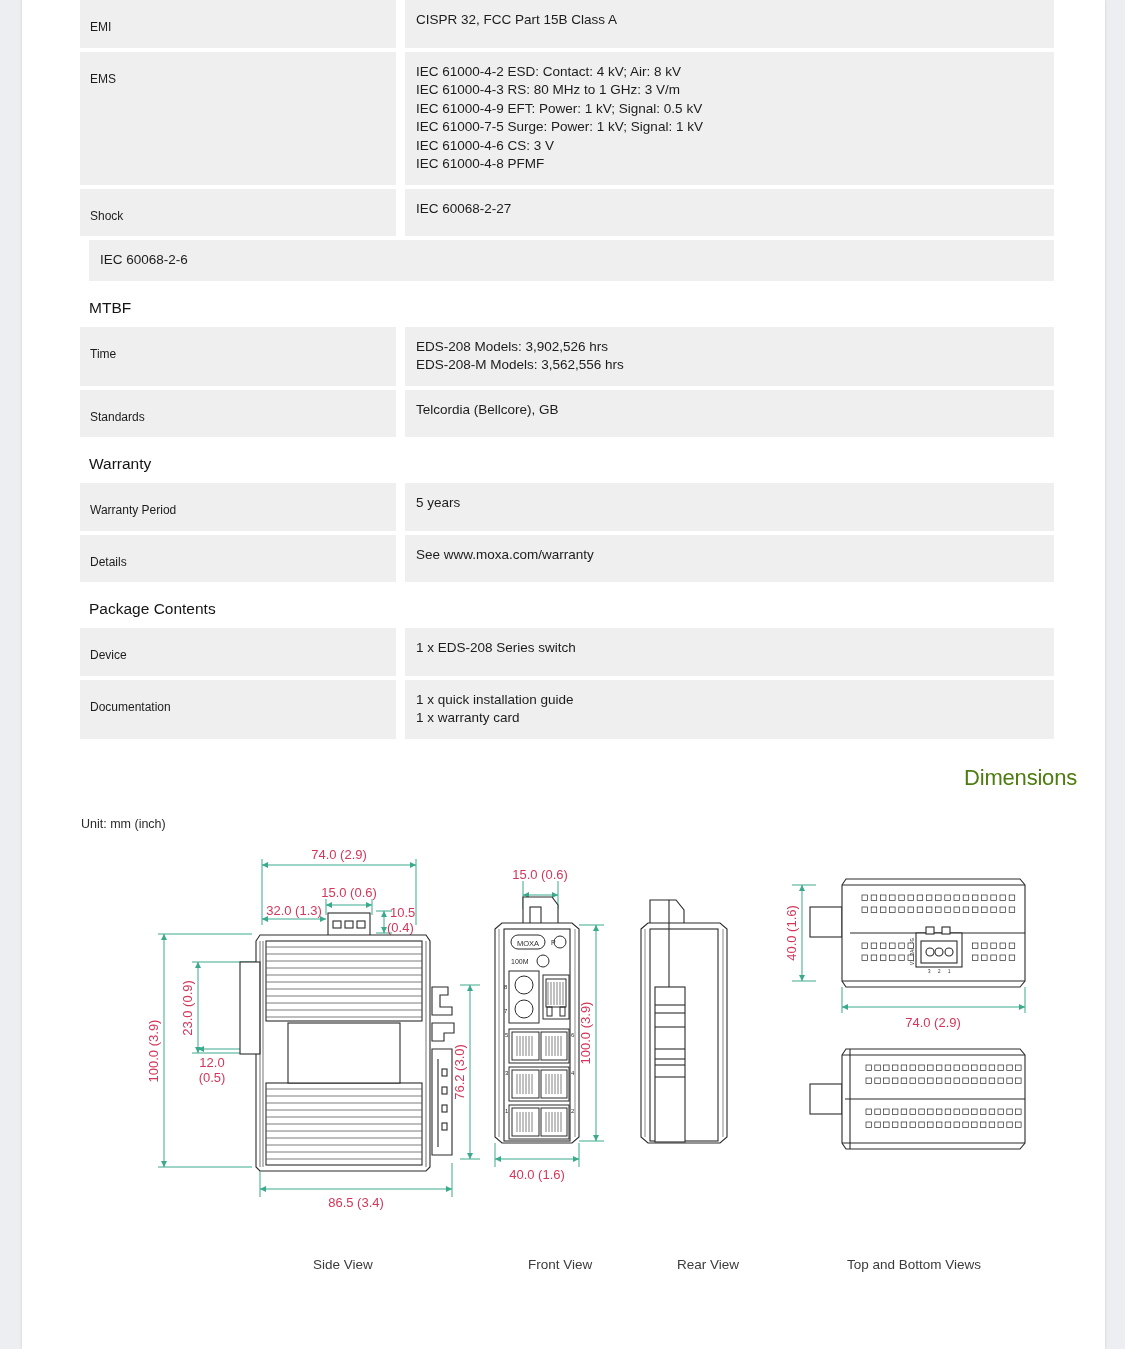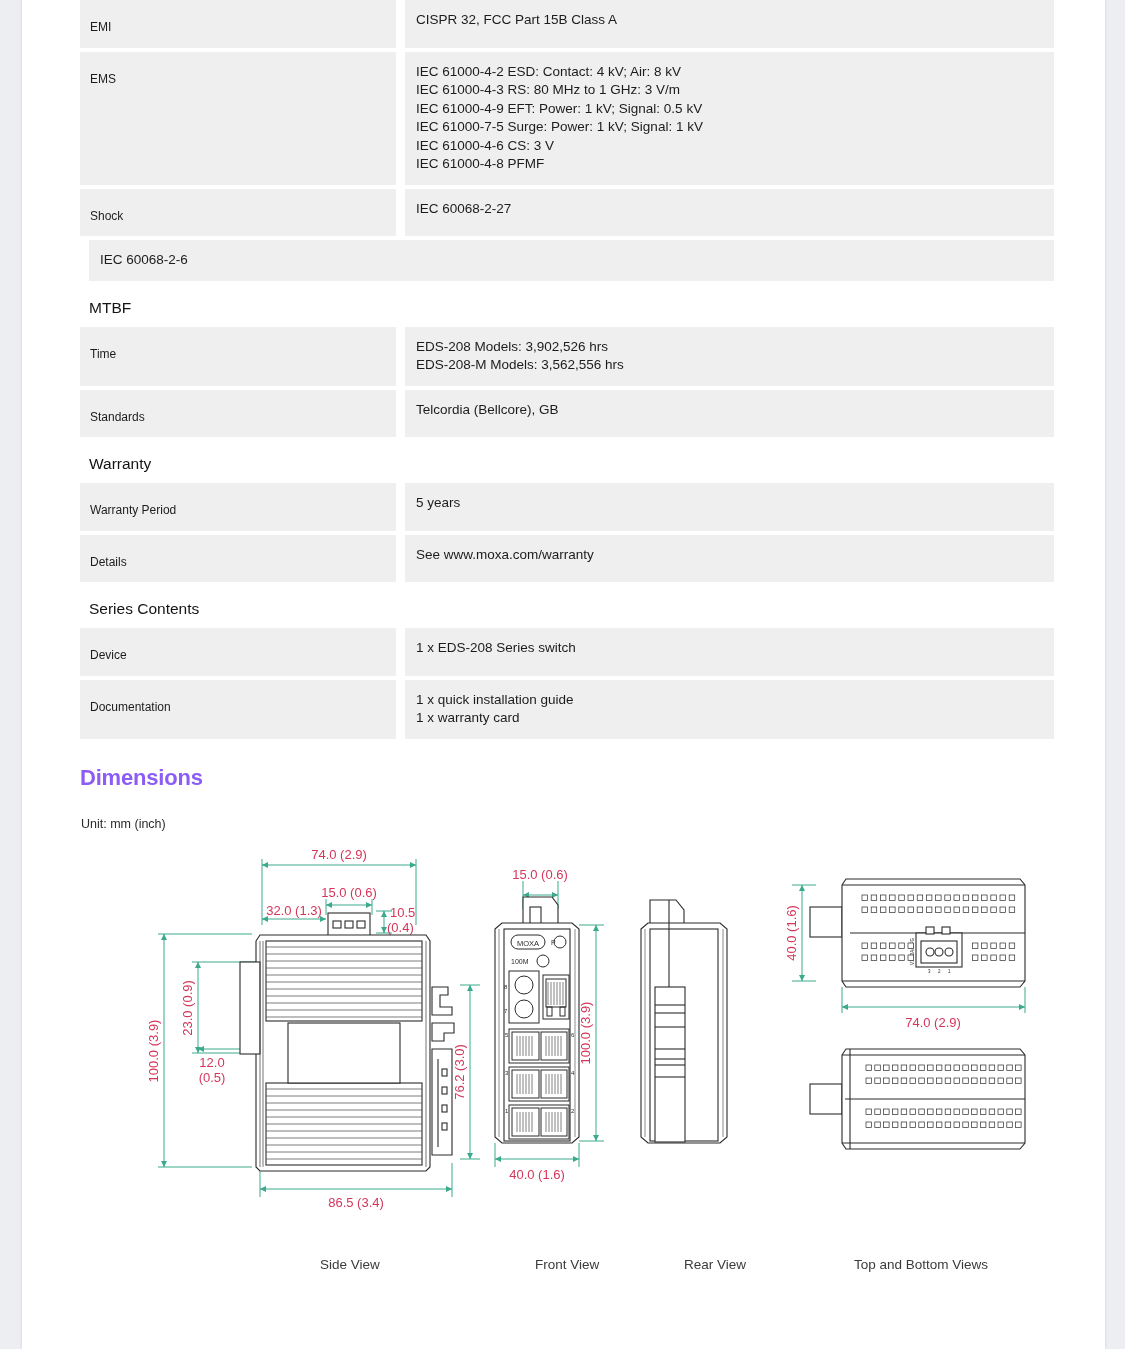--- a/index.html
+++ b/index.html
@@ -28,33 +28,32 @@
     font-size:13.5px; color:#1c1c1c; line-height:18.5px;
   }
   .cell-value div, .cell-label div { white-space:nowrap; }
   .section-head {
     font-size:15.5px; color:#141414; padding:13px 0 9px 9px;
     line-height:20px;
   }
 
   
   .dim-title {
-    color:#8b5cf6; font-size:22px; font-weight:bold;
-    margin:26px 0 0 0; padding-left:0px; letter-spacing:-0.2px;
+    color:#4d7c0f; font-size:22px; font-weight:normal;
+    margin:26px 0 0 0; padding-left:0px; letter-spacing:-0.2px;text-align:right;
   }
   .unit-note { font-size:12.5px; color:#2b2b2b; margin-top:26px; padding-left:1px; }
 
   .drawings { position:relative; width:1010px; height:420px; margin-top:6px; }
   .drawings svg { display:block; }
 
   .view-labels { position:relative; width:1010px; height:28px; }
   .view-labels span {
     position:absolute; font-size:13.5px; color:#3b3b3b;
     white-space:nowrap;
-    margin-left:7px;
   }
 </style>
 </head>
 <body>
 
 <div class="page">
   <div class="content">
 
     <div>
 
@@ -122,21 +121,21 @@
       </div>
     </div>
     <div class="row">
       <div class="cell-label">Details</div>
       <div class="cell-gap"></div>
       <div class="cell-value">
         <div>See www.moxa.com/warranty</div>
       </div>
     </div>
 
-    <div class="section-head">Series Contents</div>
+    <div class="section-head">Package Contents</div>
     <div class="row">
       <div class="cell-label">Device</div>
       <div class="cell-gap"></div>
       <div class="cell-value">
         <div>1 x EDS-208 Series switch</div>
       </div>
     </div>
     <div class="row">
       <div class="cell-label">Documentation</div>
       <div class="cell-gap"></div>

